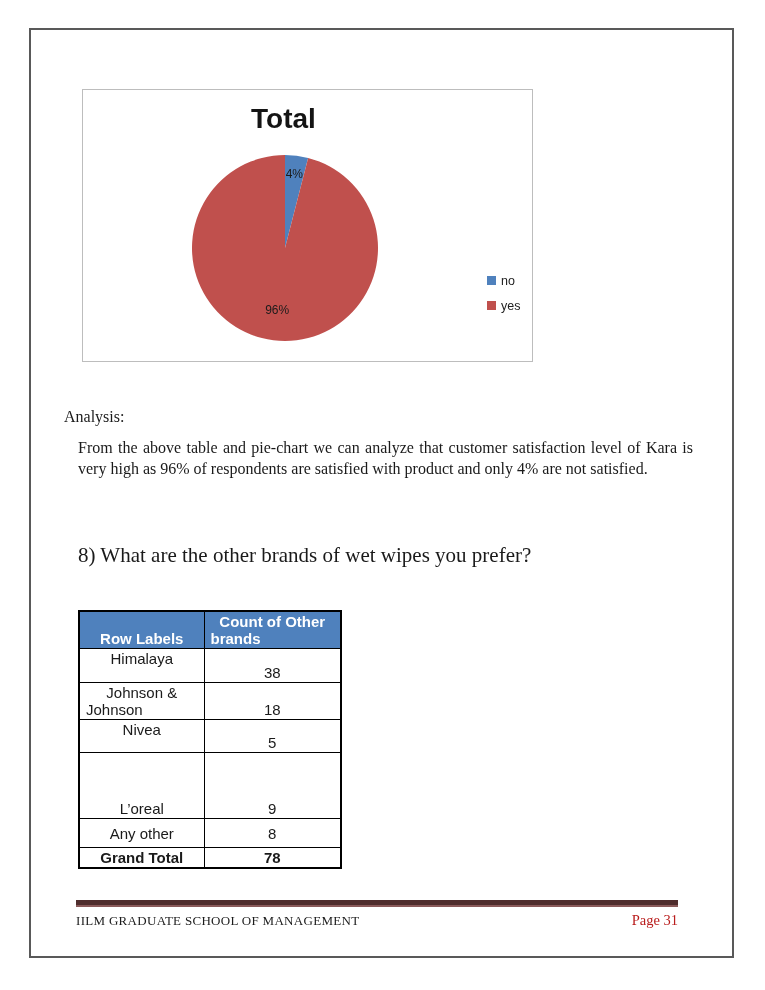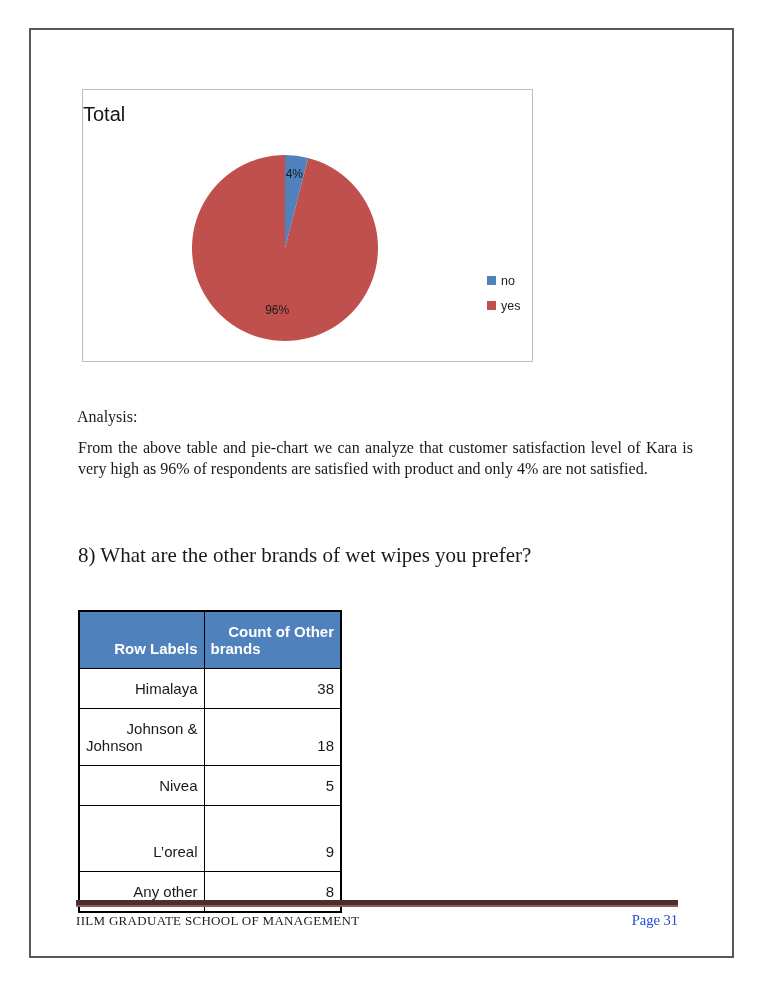--- a/index.html
+++ b/index.html
@@ -19,44 +19,44 @@
   }
   
   .chart-box {
     position: absolute; left: 82px; top: 89px;
     width: 451px; height: 273px;
     border: 1px solid #bdbdbd;
     background: #ffffff;
   }
   .chart-title {
     position: absolute; left: 0; right: 48px; top: 13px;
-    text-align: left;
+    text-align: center;
     font-family: "Liberation Sans", sans-serif;
-    font-weight: normal; font-size: 20px; color: #141414;
+    font-weight: bold; font-size: 28px; color: #141414;
   }
   .pie-svg { position: absolute; left: 0; top: 0; }
   .pie-label {
     font-family: "Liberation Sans", sans-serif;
     font-size: 12px; fill: #1b1b1b;
   }
   .chart-legend {
     position: absolute; left: 404px; top: 130px; margin-top: 48px;
   }
   .legend-item {
     display: flex; align-items: center;
     height: 25px;
     font-family: "Liberation Sans", sans-serif;
     font-size: 12.5px; color: #222;
   }
   .legend-swatch {
     width: 9px; height: 9px; margin-right: 5px; display: inline-block;
   }
   
   .analysis-heading {
-    position: absolute; left: 77px; top: 408px;
+    position: absolute; left: 64px; top: 408px;
     font-size: 16px;
   }
   .analysis-paragraph {
     position: absolute; left: 78px; top: 437px; width: 615px;
     font-size: 16px; line-height: 21px;
     text-align: justify;
   }
   .question-text {
     position: absolute; left: 78px; top: 543px;
     font-size: 21px;
@@ -66,23 +66,23 @@
     position: absolute; left: 78px; top: 610px;
     border-collapse: collapse;
     font-family: "Liberation Sans", sans-serif;
     font-size: 15px; color: #1a1a1a;
     table-layout: fixed; width: 262px;
   }
   .brands-table col.c1 { width: 125px; }
   .brands-table col.c2 { width: 137px; }
   .brands-table th, .brands-table td {
     border: 1px solid #000;
-    padding: 11px 6px;
+    padding: 1px 6px;
     font-weight: normal;
-    text-align: right;
+    text-align: center;
     overflow: hidden;
   }
   .brands-table { border: 2px solid #000; }
   .brands-table tr.header-row th {
     background: var(--header-bg, #4f81bd);
     color: #ffffff; font-weight: bold;
     height: 33px;
   }
   .th-left  { vertical-align: bottom; padding-bottom: 3px; }
   .th-right { vertical-align: top; text-align: justify; text-align-last: left; }
@@ -102,21 +102,21 @@
     position: absolute; left: 76px; top: 900px; width: 602px;
     height: 2px; background: #ffffff;
     border-top: 5px solid var(--rule-color, #4f2d2d);
     border-bottom: 2px solid #8a5a5a;
   }
   .footer-row {
     position: absolute; left: 76px; top: 912px; width: 602px;
     display: flex; justify-content: space-between; align-items: baseline;
   }
   .footer-org  { font-size: 13px; letter-spacing: 0.3px; color: #1c1c1c; }
-  .footer-page { font-size: 14.5px; color: #1d4ed8; text-align: right; }
+  .footer-page { font-size: 14.5px; color: #b91c1c; text-align: right; }
 </style>
 </head>
 <body>
 
 <div class="page">
 
   <div class="page-border"></div>
 
   <div class="chart-box">
     <svg class="pie-svg" width="451" height="273" viewBox="0 0 451 273">
@@ -165,20 +165,24 @@
         <td class="va-bot num">5</td>
       </tr>
       <tr class="r-h66">
         <td class="va-bot">L’oreal</td>
         <td class="va-bot num">9</td>
       </tr>
       <tr class="r-h21">
         <td class="va-mid">Any other</td>
         <td class="va-mid num">8</td>
       </tr>
+      <tr class="r-h20 bold-row">
+        <td class="va-mid">Grand Total</td>
+        <td class="va-mid num">78</td>
+      </tr>
     </tbody>
   </table>
 
   <div class="footer-rule"></div>
   <div class="footer-row">
     <span class="footer-org">IILM GRADUATE SCHOOL OF MANAGEMENT</span>
     <span class="footer-page">Page 31</span>
   </div>
 
 </div>

